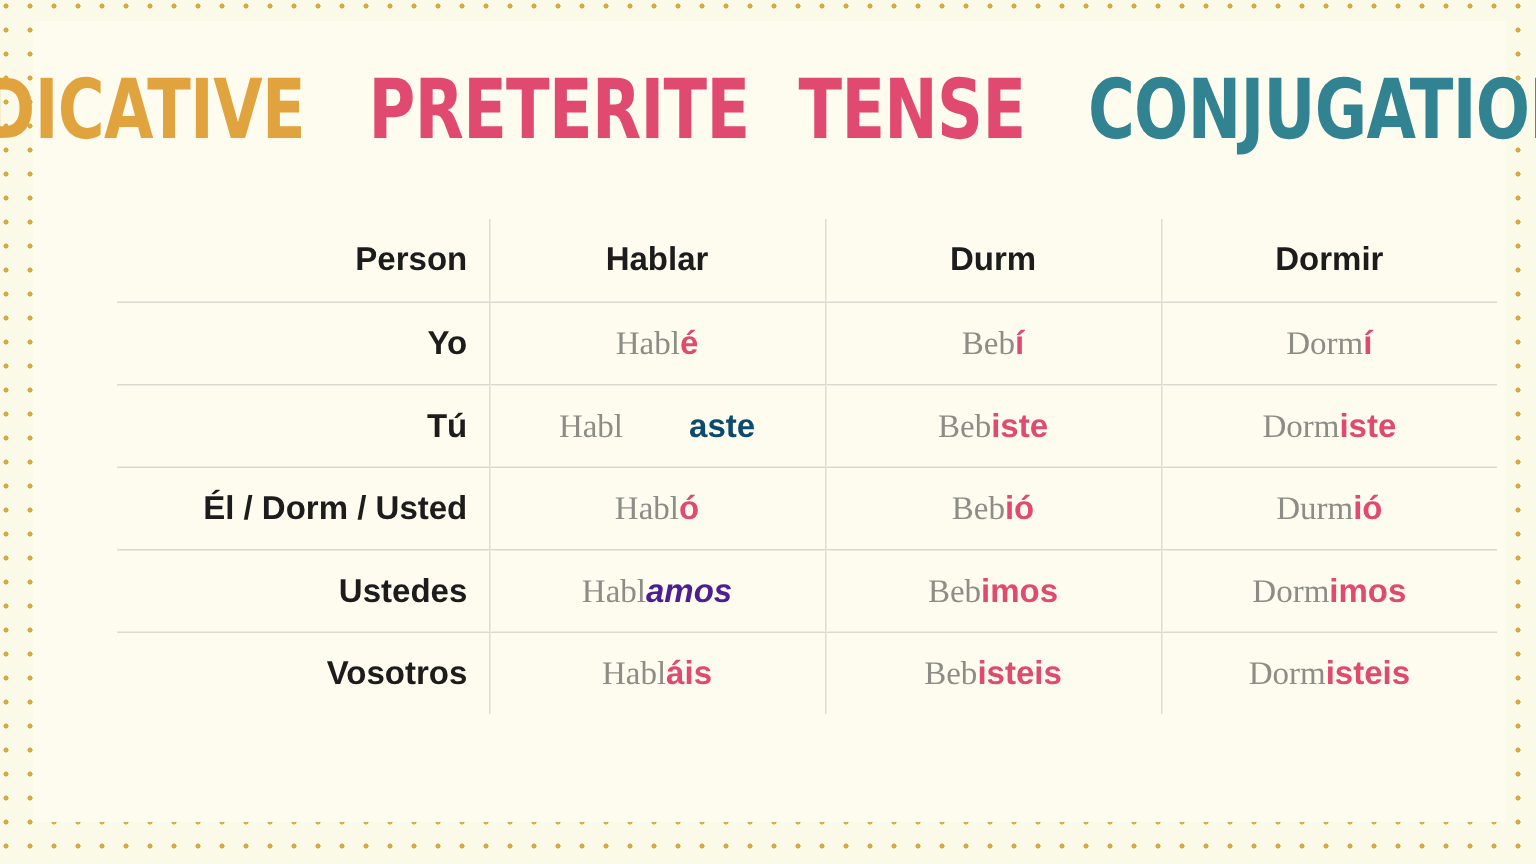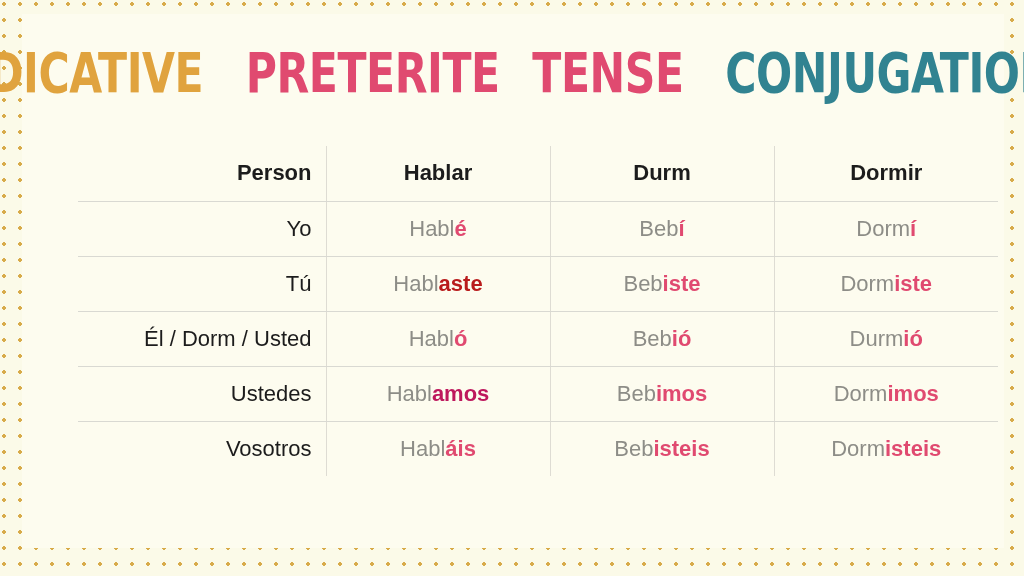--- a/index.html
+++ b/index.html
@@ -96,36 +96,36 @@
   
   #conjugation-table tbody td {
     border-bottom: 1.4px solid #d9d9d2;
   }
   #conjugation-table tbody tr:last-child td {
     border-bottom: none;
   }
 
   td.person-cell {
     text-align: right;
-    font-weight: 400;
+    font-weight: 700;
     color: #1c1c1c;
   }
   td.verb-cell {
     text-align: center;
     color: #8d8d87;
     font-weight: 400;
   }
 
   
   #conjugation-table th.verb-col,
   #conjugation-table td.verb-cell {
     border-left: 1.4px solid #dedcd3;
   }
 
-  .stem   { color: #8d8d87; font-weight: 400; }
+  .stem   { color: #8d8d87; font-weight: 400; font-family: Liberation Serif, serif; }
   .ending { color: #e04a70; font-weight: 700; }
 
   #conjugation-table tbody tr:first-child .ending { font-weight: 700; }
 </style>
 </head>
 <body>
 
 <div id="dot-layer"></div>
 
 <div id="content-card">
@@ -157,33 +157,33 @@
     </thead>
     <tbody>
         <tr>
           <td class="person-cell">Yo</td>
           <td class="verb-cell"><span class="stem" style="color: rgb(141, 141, 135);">Habl</span><span class="ending" style="color: rgb(224, 74, 112);">é</span></td>
           <td class="verb-cell"><span class="stem" style="color: rgb(141, 141, 135);">Beb</span><span class="ending" style="color: rgb(224, 74, 112);">í</span></td>
           <td class="verb-cell"><span class="stem" style="color: rgb(141, 141, 135);">Dorm</span><span class="ending" style="color: rgb(224, 74, 112);">í</span></td>
         </tr>
         <tr>
           <td class="person-cell">Tú</td>
-          <td class="verb-cell"><span class="stem" style="color: rgb(141, 141, 135);">Habl</span><span class="ending" style="color: #b91c1c;">aste</span></td>
+          <td class="verb-cell"><span class="stem" style="color: rgb(141, 141, 135);">Habl</span><span class="ending" style="color: #0c4a6e; padding-left: 44px;">aste</span></td>
           <td class="verb-cell"><span class="stem" style="color: rgb(141, 141, 135);">Beb</span><span class="ending" style="color: rgb(224, 74, 112);">iste</span></td>
           <td class="verb-cell"><span class="stem" style="color: rgb(141, 141, 135);">Dorm</span><span class="ending" style="color: rgb(224, 74, 112);">iste</span></td>
         </tr>
         <tr>
           <td class="person-cell">Él / Dorm / Usted</td>
           <td class="verb-cell"><span class="stem" style="color: rgb(141, 141, 135);">Habl</span><span class="ending" style="color: rgb(224, 74, 112);">ó</span></td>
           <td class="verb-cell"><span class="stem" style="color: rgb(141, 141, 135);">Beb</span><span class="ending" style="color: rgb(224, 74, 112);">ió</span></td>
           <td class="verb-cell"><span class="stem" style="color: rgb(141, 141, 135);">Durm</span><span class="ending" style="color: rgb(224, 74, 112);">ió</span></td>
         </tr>
         <tr>
           <td class="person-cell">Ustedes</td>
-          <td class="verb-cell"><span class="stem" style="color: rgb(141, 141, 135);">Habl</span><span class="ending" style="color: #be185d;">amos</span></td>
+          <td class="verb-cell"><span class="stem" style="color: rgb(141, 141, 135);">Habl</span><span class="ending" style="color: #4c1d95; font-style: italic;">amos</span></td>
           <td class="verb-cell"><span class="stem" style="color: rgb(141, 141, 135);">Beb</span><span class="ending" style="color: rgb(224, 74, 112);">imos</span></td>
           <td class="verb-cell"><span class="stem" style="color: rgb(141, 141, 135);">Dorm</span><span class="ending" style="color: rgb(224, 74, 112);">imos</span></td>
         </tr>
         <tr>
           <td class="person-cell">Vosotros</td>
           <td class="verb-cell"><span class="stem" style="color: rgb(141, 141, 135);">Habl</span><span class="ending" style="color: rgb(224, 74, 112);">áis</span></td>
           <td class="verb-cell"><span class="stem" style="color: rgb(141, 141, 135);">Beb</span><span class="ending" style="color: rgb(224, 74, 112);">isteis</span></td>
           <td class="verb-cell"><span class="stem" style="color: rgb(141, 141, 135);">Dorm</span><span class="ending" style="color: rgb(224, 74, 112);">isteis</span></td>
         </tr>
       </tbody>

